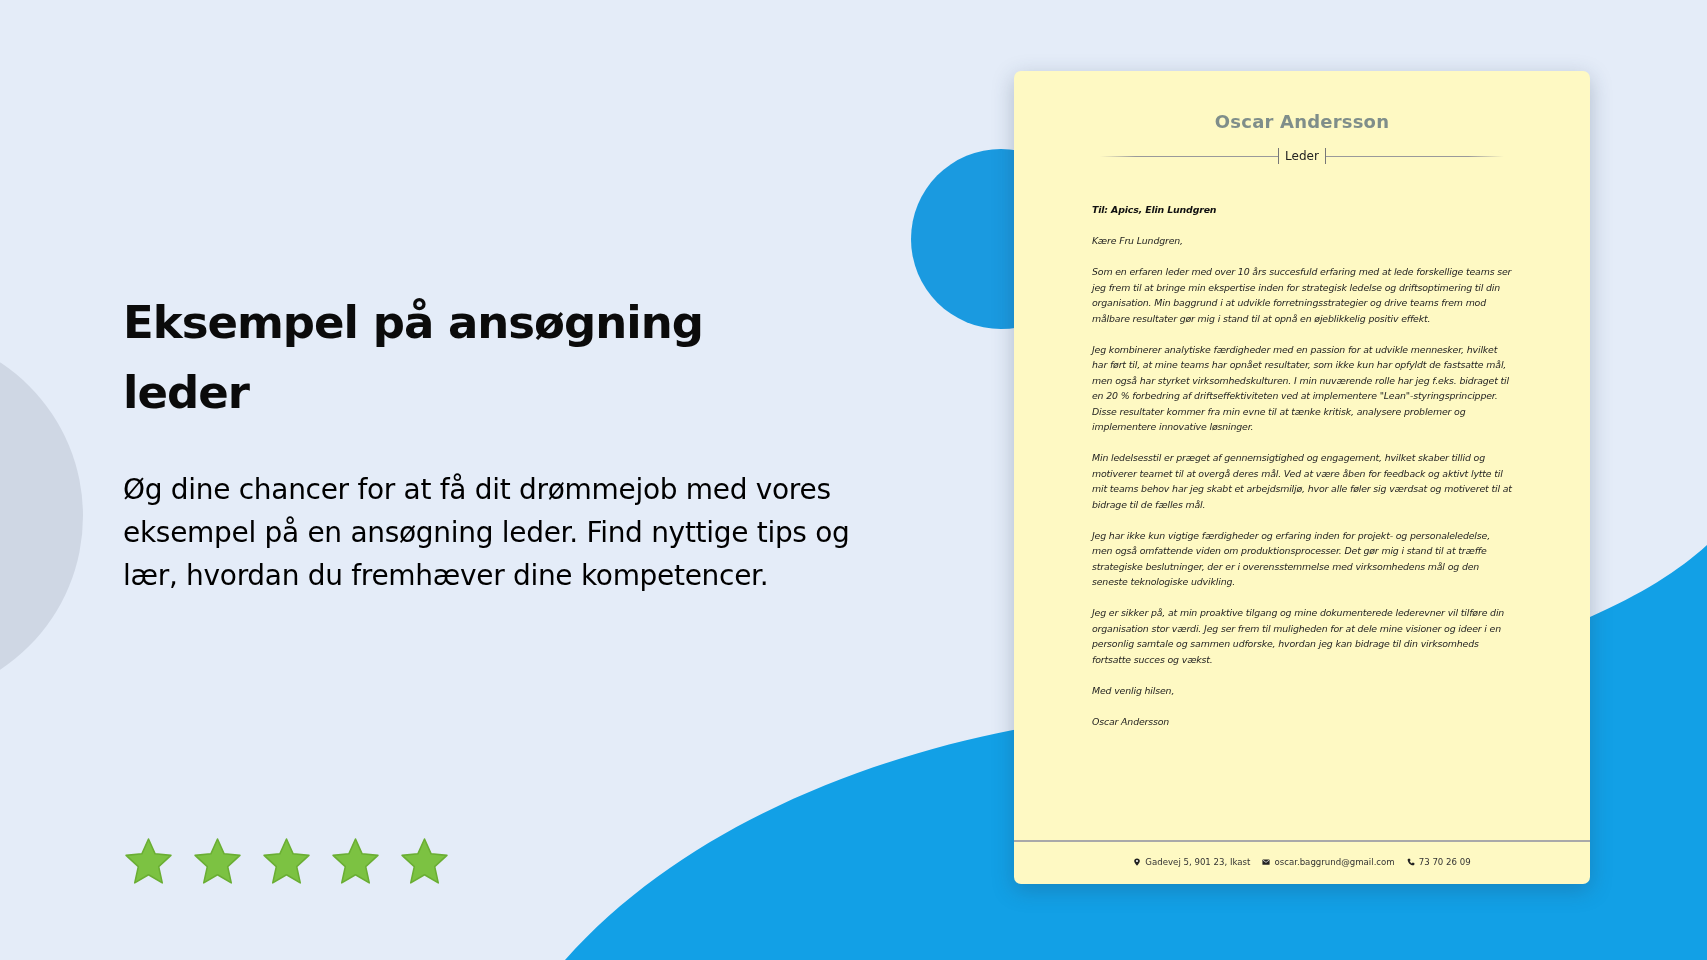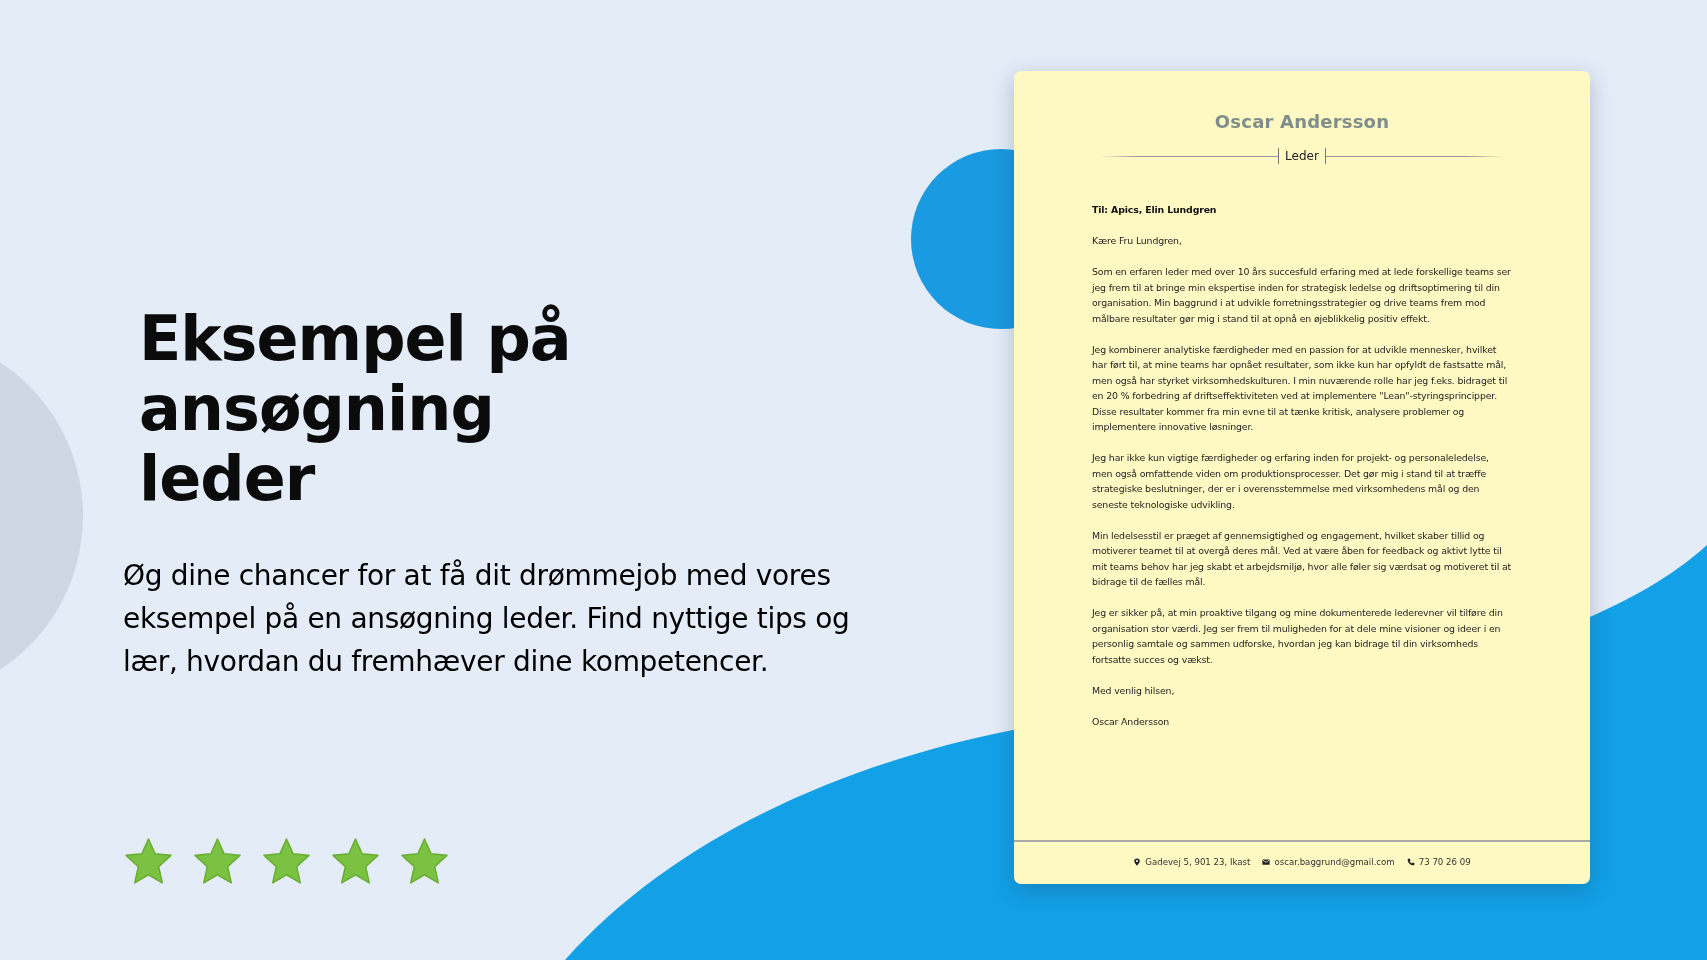--- a/index.html
+++ b/index.html
@@ -12,22 +12,22 @@
   .gray-circle {
     position:absolute; left:-285px; top:332px; width:368px; height:368px;
     border-radius:50%; background:#cfd7e4;
   }
   .blue-circle {
     position:absolute; left:911px; top:149px; width:180px; height:180px;
     border-radius:50%; background:#1a9ae0;
   }
   .hero { position:absolute; left:123px; top:288px; width:780px; }
   .hero-title {
-    margin:16px; font-family:"DejaVu Sans", sans-serif; font-weight:bold;
-    font-size:62px; line-height:70px; color:#0b0b0b; letter-spacing:-1px;
+    margin:0; font-family:"DejaVu Sans", sans-serif; font-weight:bold;
+    font-size:45px; line-height:70px; color:#0b0b0b; letter-spacing:-1px;
   }
   .hero-sub {
     margin:40px 0 0 0; font-family:"DejaVu Sans", sans-serif;
     font-size:28px; line-height:43px; color:#000000; width:760px;
     letter-spacing:-0.3px;
   }
   .stars { position:absolute; left:123px; top:836px; display:flex; gap:18px; }
   .star { width:51px; height:51px; display:block; }
 
   .card {
@@ -48,21 +48,21 @@
   .role-line.left { background:linear-gradient(to right, rgba(150,150,150,0), #9a9a9a 20%); }
   .role-line.right { background:linear-gradient(to left, rgba(150,150,150,0), #9a9a9a 20%); }
   .role-tick { width:1px; height:16px; background:#777; }
   .role-label {
     padding:0 6px; font-family:"DejaVu Sans", sans-serif; font-size:12px;
     color:#222;
   }
   .letter {
     position:absolute; left:78px; top:131px; width:420px;
     font-family:"DejaVu Sans", sans-serif; font-size:9.4px; line-height:15.5px;
-    color:#1e1e1e; letter-spacing:-0.15px;
+    color:#1e1e1e; letter-spacing:-0.15px;font-style:italic;
   }
   .letter p { margin:0 0 15.5px 0; }
   .letter .to { font-weight:bold; color:#111; }
   .card-divider {
     position:absolute; left:0; right:0; top:769px; height:2px; background:#a9a9a9;
   }
   .card-footer {
     position:absolute; left:0; right:0; top:784px; height:14px;
     display:flex; justify-content:center; align-items:center; gap:12px;
     font-family:"DejaVu Sans", sans-serif; font-size:8.6px; color:#333;
@@ -113,22 +113,22 @@
     <span class="role-label">Leder</span>
     <div class="role-tick"></div>
     <div class="role-line right"></div>
   </div>
 
   <div class="letter">
     <p class="to">Til: Apics, Elin Lundgren</p>
     <p>Kære Fru Lundgren,</p>
     <p>Som en erfaren leder med over 10 års succesfuld erfaring med at lede forskellige teams ser jeg frem til at bringe min ekspertise inden for strategisk ledelse og driftsoptimering til din organisation. Min baggrund i at udvikle forretningsstrategier og drive teams frem mod målbare resultater gør mig i stand til at opnå en øjeblikkelig positiv effekt.</p>
     <p>Jeg kombinerer analytiske færdigheder med en passion for at udvikle mennesker, hvilket har ført til, at mine teams har opnået resultater, som ikke kun har opfyldt de fastsatte mål, men også har styrket virksomhedskulturen. I min nuværende rolle har jeg f.eks. bidraget til en 20 % forbedring af driftseffektiviteten ved at implementere "Lean"-styringsprincipper. Disse resultater kommer fra min evne til at tænke kritisk, analysere problemer og implementere innovative løsninger.</p>
+    <p>Min ledelsesstil er præget af gennemsigtighed og engagement, hvilket skaber tillid og motiverer teamet til at overgå deres mål. Ved at være åben for feedback og aktivt lytte til mit teams behov har jeg skabt et arbejdsmiljø, hvor alle føler sig værdsat og motiveret til at bidrage til de fælles mål.</p>
     <p>Jeg har ikke kun vigtige færdigheder og erfaring inden for projekt- og personaleledelse, men også omfattende viden om produktionsprocesser. Det gør mig i stand til at træffe strategiske beslutninger, der er i overensstemmelse med virksomhedens mål og den seneste teknologiske udvikling.</p>
-    <p>Min ledelsesstil er præget af gennemsigtighed og engagement, hvilket skaber tillid og motiverer teamet til at overgå deres mål. Ved at være åben for feedback og aktivt lytte til mit teams behov har jeg skabt et arbejdsmiljø, hvor alle føler sig værdsat og motiveret til at bidrage til de fælles mål.</p>
     <p>Jeg er sikker på, at min proaktive tilgang og mine dokumenterede lederevner vil tilføre din organisation stor værdi. Jeg ser frem til muligheden for at dele mine visioner og ideer i en personlig samtale og sammen udforske, hvordan jeg kan bidrage til din virksomheds fortsatte succes og vækst.</p>
     <p>Med venlig hilsen,</p>
     <p>Oscar Andersson</p>
   </div>
 
   <div class="card-divider"></div>
   <div class="card-footer">
     <div class="footer-item">
       <svg class="footer-icon" viewBox="0 0 10 10">
           <path d="M5 0.5 C2.8 0.5 1.5 2 1.5 3.8 C1.5 6.3 5 9.5 5 9.5 C5 9.5 8.5 6.3 8.5 3.8 C8.5 2 7.2 0.5 5 0.5 Z" fill="#222"></path>

